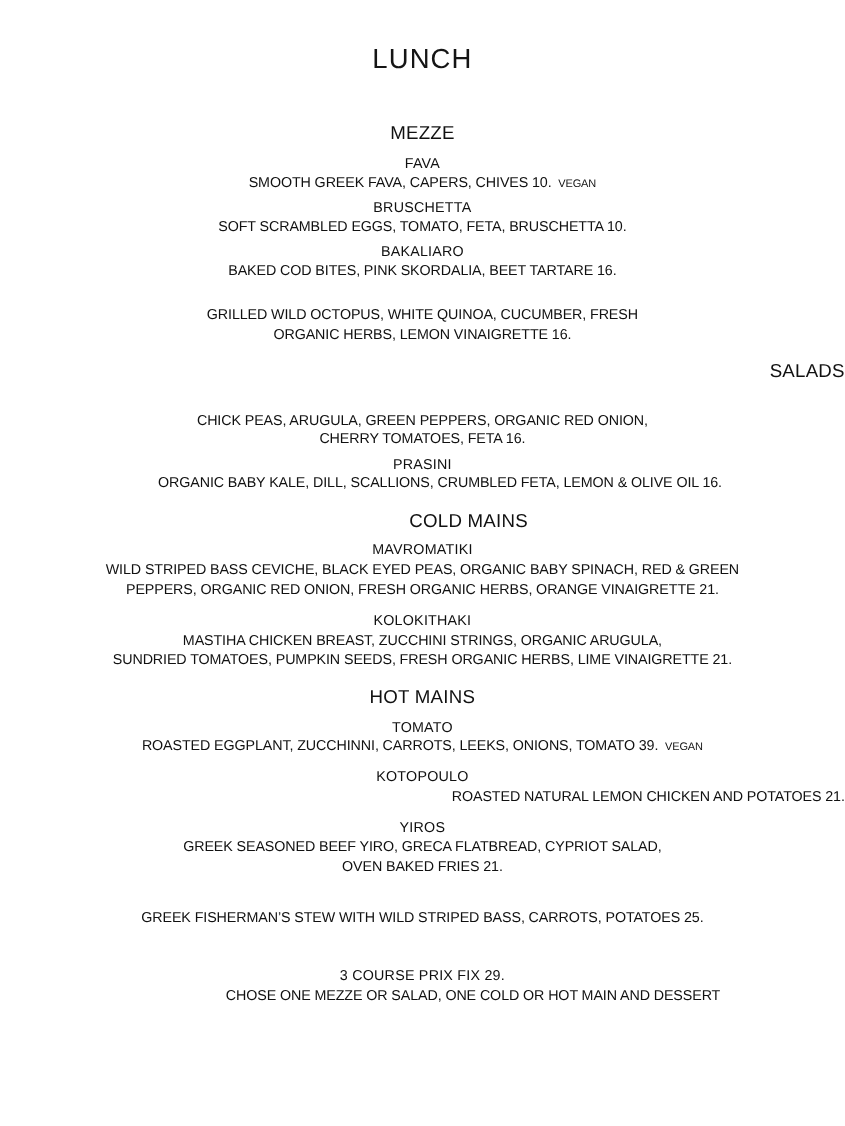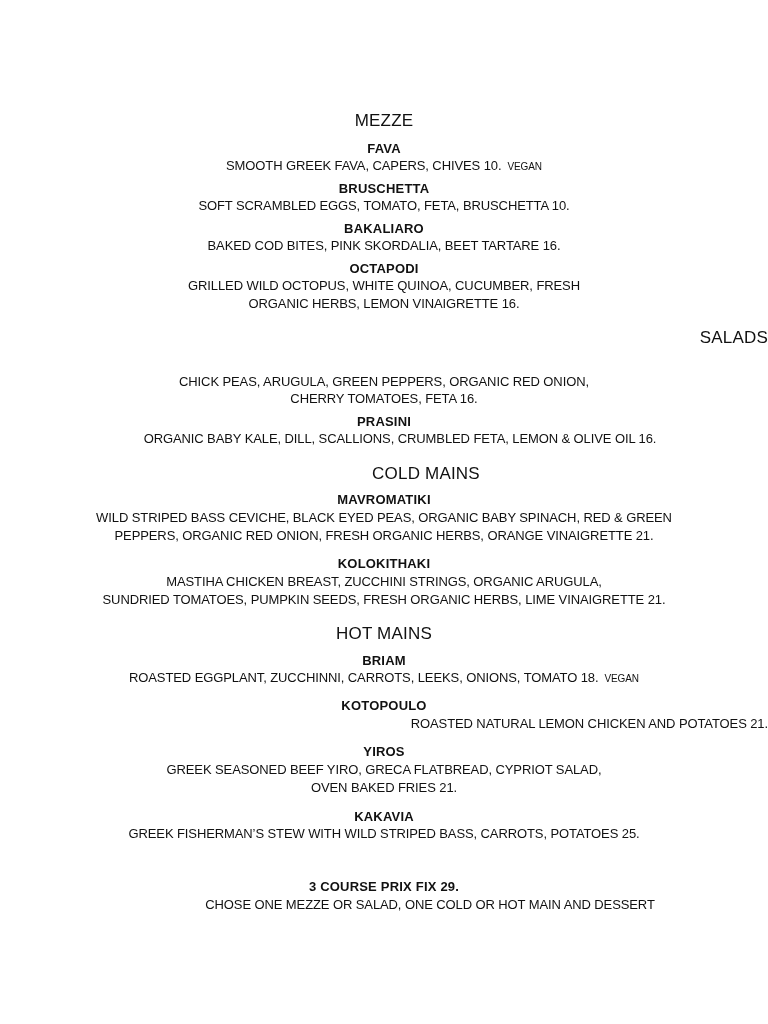--- a/index.html
+++ b/index.html
@@ -2,42 +2,42 @@
 <html><head>
 <meta charset="utf-8">
 <style>
   html, body { margin:0; padding:0; background:#ffffff; }
   body { width:768px; height:1024px; position:relative; overflow:hidden; color:#111111;
          font-family:"Liberation Sans", "DejaVu Sans", sans-serif; }
   .page { position:absolute; left:0; top:0; width:768px; height:1024px; }
   .t { position:absolute; left:0; width:768px; text-align:center; white-space:nowrap; line-height:1; }
   .title { font-size:25px; letter-spacing:1px; font-weight:400; color:#151515; }
   .section { font-size:17px; font-weight:400; letter-spacing:0.2px; }
-  .name { font-size:13px; font-weight:700; letter-spacing:0.2px; }
+  .name { font-size:13px; font-weight:400; letter-spacing:0.2px; }
   .desc { font-size:13px; font-weight:400; letter-spacing:-0.1px; }
   .tag { font-size:10px; margin-left:6px; }
 </style>
 </head>
 <body>
 
 <div class="page">
 
+  <div class="t title" style="top:42px;">LUNCH</div>
 
   <div class="t section" style="top:112px;">MEZZE</div>
 
   <div class="t name" style="top:142px;">FAVA</div>
   <div class="t desc" style="top:159px;"><span>SMOOTH GREEK FAVA, CAPERS, CHIVES  10.</span><span class="tag">VEGAN</span></div>
 
   <div class="t name" style="top:182px;">BRUSCHETTA</div>
   <div class="t desc" style="top:199px;">SOFT SCRAMBLED EGGS, TOMATO, FETA, BRUSCHETTA  10.</div>
 
   <div class="t name" style="top:222px;">BAKALIARO</div>
   <div class="t desc" style="top:239px;">BAKED COD BITES, PINK SKORDALIA, BEET TARTARE  16.</div>
 
-  <div class="t name" style="top:262px;">OCTAPODI</div>
   <div class="t desc" style="top:279px;">GRILLED WILD OCTOPUS, WHITE QUINOA, CUCUMBER, FRESH</div>
   <div class="t desc" style="top:297px;">ORGANIC HERBS, LEMON VINAIGRETTE  16.</div>
 
   <div class="t section" style="top:329px;text-align:right;">SALADS</div>
 
   <div class="t desc" style="top:375px;">CHICK PEAS, ARUGULA, GREEN PEPPERS, ORGANIC RED ONION,</div>
   <div class="t desc" style="top:392px;">CHERRY TOMATOES, FETA  16.</div>
 
   <div class="t name" style="top:415px;">PRASINI</div>
   <div class="t desc" style="top:432px;margin-left:16px;">ORGANIC BABY KALE, DILL, SCALLIONS, CRUMBLED FETA, LEMON &amp; OLIVE OIL  16.</div>
@@ -47,29 +47,28 @@
   <div class="t name" style="top:493px;">MAVROMATIKI</div>
   <div class="t desc" style="top:511px;">WILD STRIPED BASS CEVICHE, BLACK EYED PEAS, ORGANIC BABY SPINACH, RED &amp; GREEN</div>
   <div class="t desc" style="top:529px;">PEPPERS, ORGANIC RED ONION, FRESH ORGANIC HERBS, ORANGE VINAIGRETTE  21.</div>
 
   <div class="t name" style="top:557px;">KOLOKITHAKI</div>
   <div class="t desc" style="top:575px;">MASTIHA CHICKEN BREAST, ZUCCHINI STRINGS, ORGANIC ARUGULA,</div>
   <div class="t desc" style="top:593px;">SUNDRIED TOMATOES, PUMPKIN SEEDS, FRESH ORGANIC HERBS, LIME VINAIGRETTE  21.</div>
 
   <div class="t section" style="top:625px;">HOT MAINS</div>
 
-  <div class="t name" style="top:654px;">BRIAM</div>
-  <div class="t desc" style="top:671px;"><span>ROASTED EGGPLANT, ZUCCHINNI, CARROTS, LEEKS, ONIONS, TOMATO  18.</span><span class="tag">VEGAN</span></div>
+  <div class="t name" style="top:654px;">TOMATO</div>
+  <div class="t desc" style="top:671px;"><span>ROASTED EGGPLANT, ZUCCHINNI, CARROTS, LEEKS, ONIONS, TOMATO  39.</span><span class="tag">VEGAN</span></div>
 
   <div class="t name" style="top:699px;">KOTOPOULO</div>
   <div class="t desc" style="top:717px;text-align:right;">ROASTED NATURAL LEMON CHICKEN AND POTATOES   21.</div>
 
   <div class="t name" style="top:745px;">YIROS</div>
   <div class="t desc" style="top:763px;">GREEK SEASONED BEEF YIRO, GRECA FLATBREAD, CYPRIOT SALAD,</div>
   <div class="t desc" style="top:781px;">OVEN BAKED FRIES  21.</div>
 
-  <div class="t name" style="top:810px;">KAKAVIA</div>
   <div class="t desc" style="top:827px;">GREEK FISHERMAN’S STEW WITH WILD STRIPED BASS, CARROTS, POTATOES  25.</div>
 
   <div class="t name" style="top:880px;">3 COURSE PRIX FIX  29.</div>
   <div class="t desc" style="top:898px;padding-left:46px;">CHOSE ONE MEZZE OR SALAD, ONE COLD OR HOT MAIN AND DESSERT</div>
 
 </div>
 
 </body></html>

